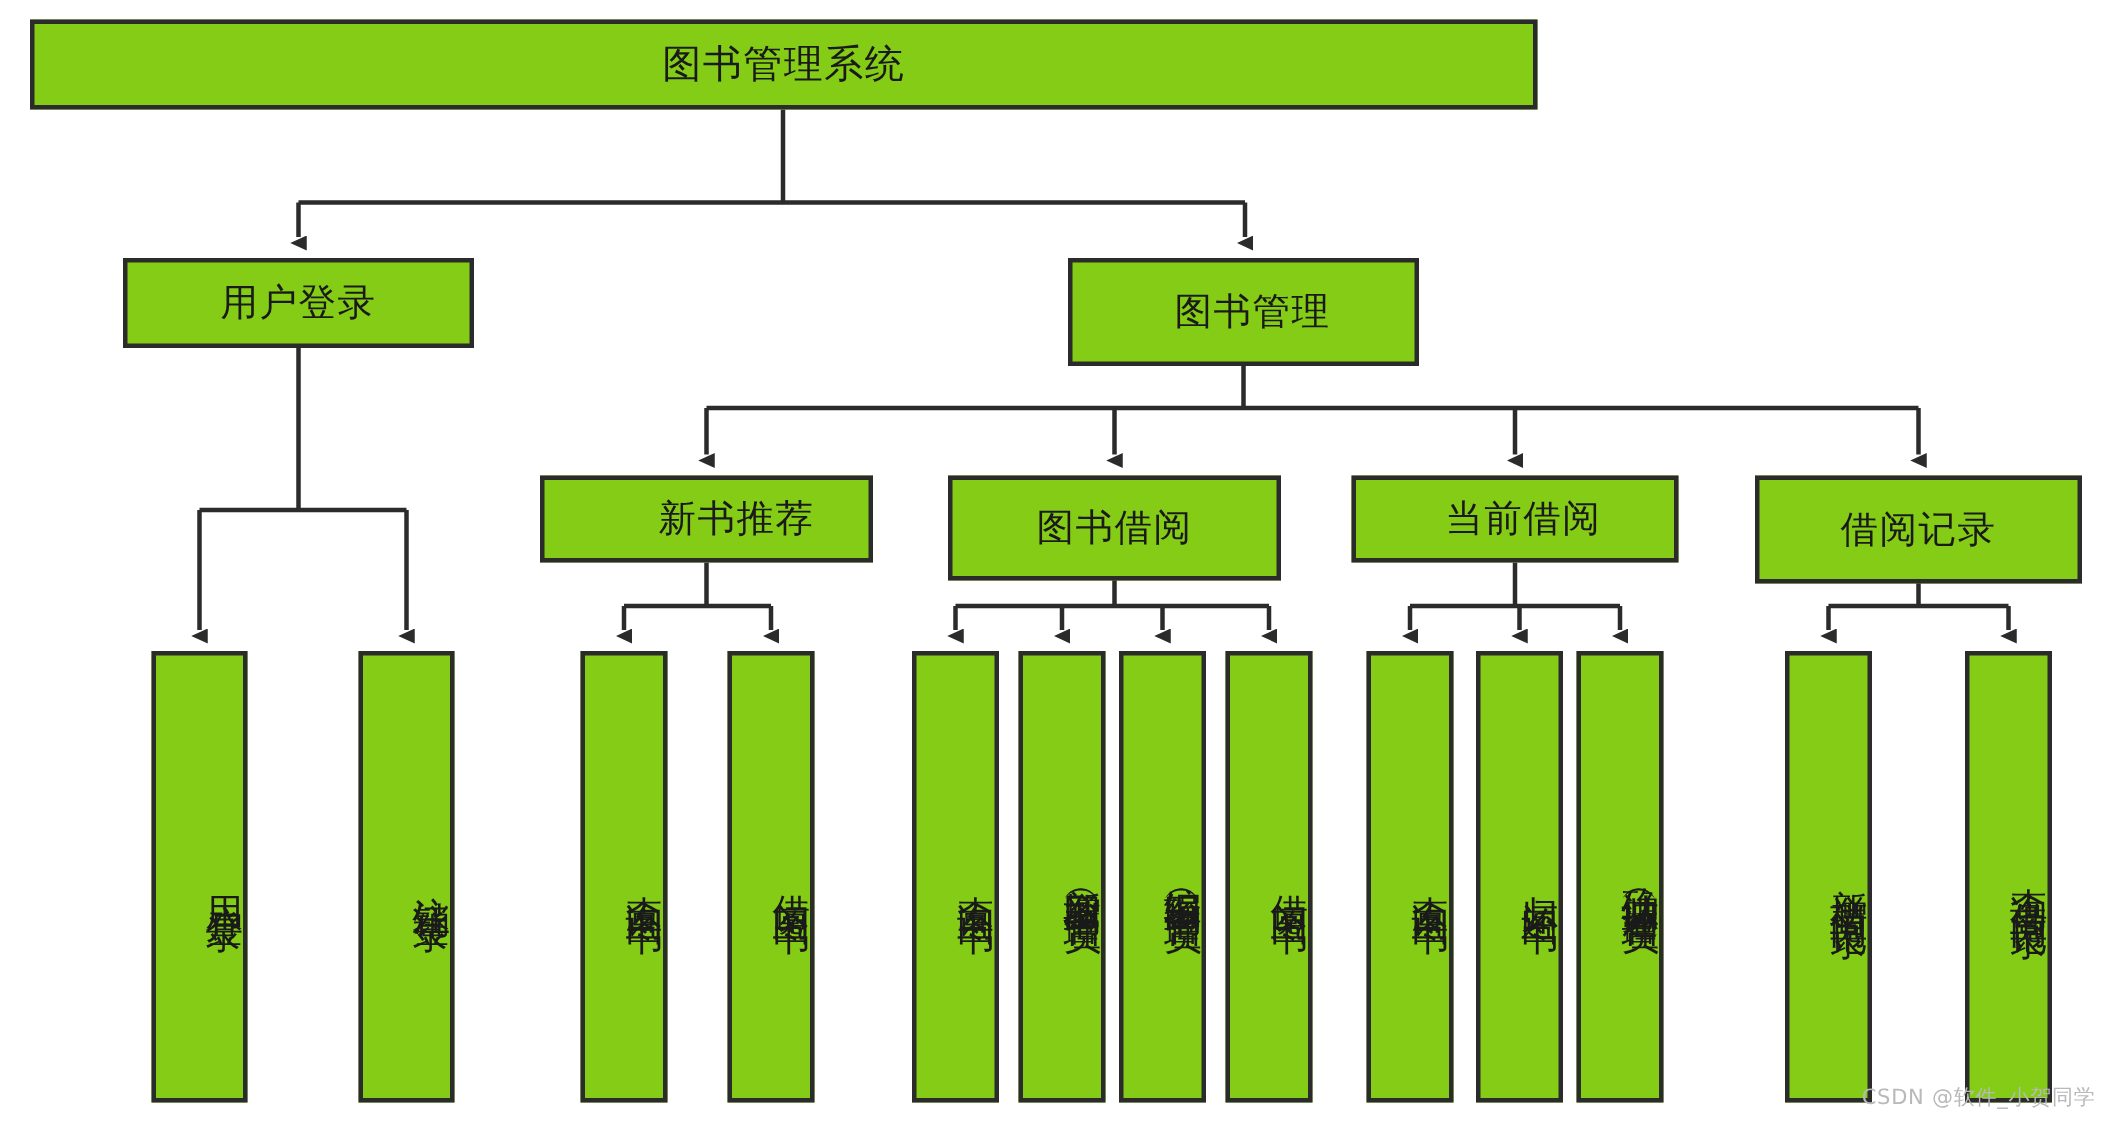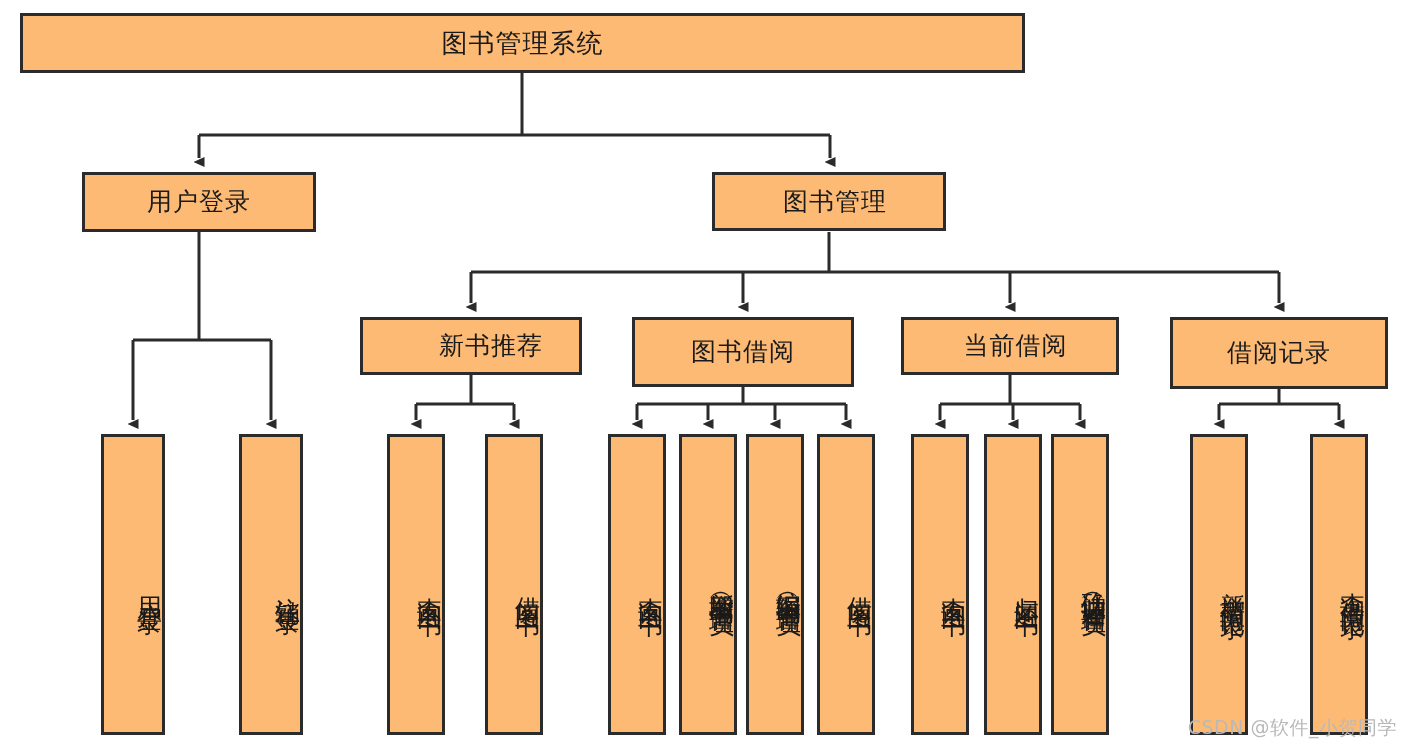--- a/index.html
+++ b/index.html
@@ -14,21 +14,21 @@
     position: relative;
     width: 1405px;
     height: 747px;
     background: #ffffff;
     overflow: hidden;
   }
   .node {
     position: absolute;
     box-sizing: border-box;
     border: 3px solid #2b2b2b;
-    background: #fdba74;
+    background: #84cc16;
     display: flex;
     align-items: center;
     justify-content: center;
     color: #1a1a1a;
   }
   .node.h {
     font-size: 25px;
     letter-spacing: 1px;
     line-height: 1.1;
   }
@@ -54,21 +54,21 @@
     left: 0;
     top: 0;
     width: 1405px;
     height: 747px;
     pointer-events: none;
   }
   #watermark {
     position: absolute;
     right: 8px;
     bottom: 6px;
-    font-size: 19px;
+    font-size: 14px;
     color: #b9b9b9;
     letter-spacing: 0.5px;
     white-space: nowrap;
     font-family: "DejaVu Sans", "Liberation Sans", sans-serif;
   }
 </style>
 </head>
 <body>
 
 <div id="canvas">
@@ -116,21 +116,21 @@
     </g>
   </svg>
 
   <div id="nodes-layer">
       <div class="node h root" style="left: 20px; top: 13px; width: 1005px; height: 60px;">
         <span>图书管理系统</span>
       </div>
       <div class="node h" style="left: 82px; top: 172px; width: 234px; height: 60px;">
         <span>用户登录</span>
       </div>
-      <div class="node h" style="left: 712px; top: 172px; width: 234px; height: 59px; padding-left: 12px;">
+      <div class="node h" style="left: 712px; top: 172px; width: 234px; height: 72px; padding-left: 12px;">
         <span>图书管理</span>
       </div>
       <div class="node h" style="left: 360px; top: 317px; width: 222px; height: 58px; padding-left: 40px;">
         <span>新书推荐</span>
       </div>
       <div class="node h" style="left: 632px; top: 317px; width: 222px; height: 70px;">
         <span>图书借阅</span>
       </div>
       <div class="node h" style="left: 901px; top: 317px; width: 218px; height: 58px; padding-left: 11px;">
         <span>当前借阅</span>

